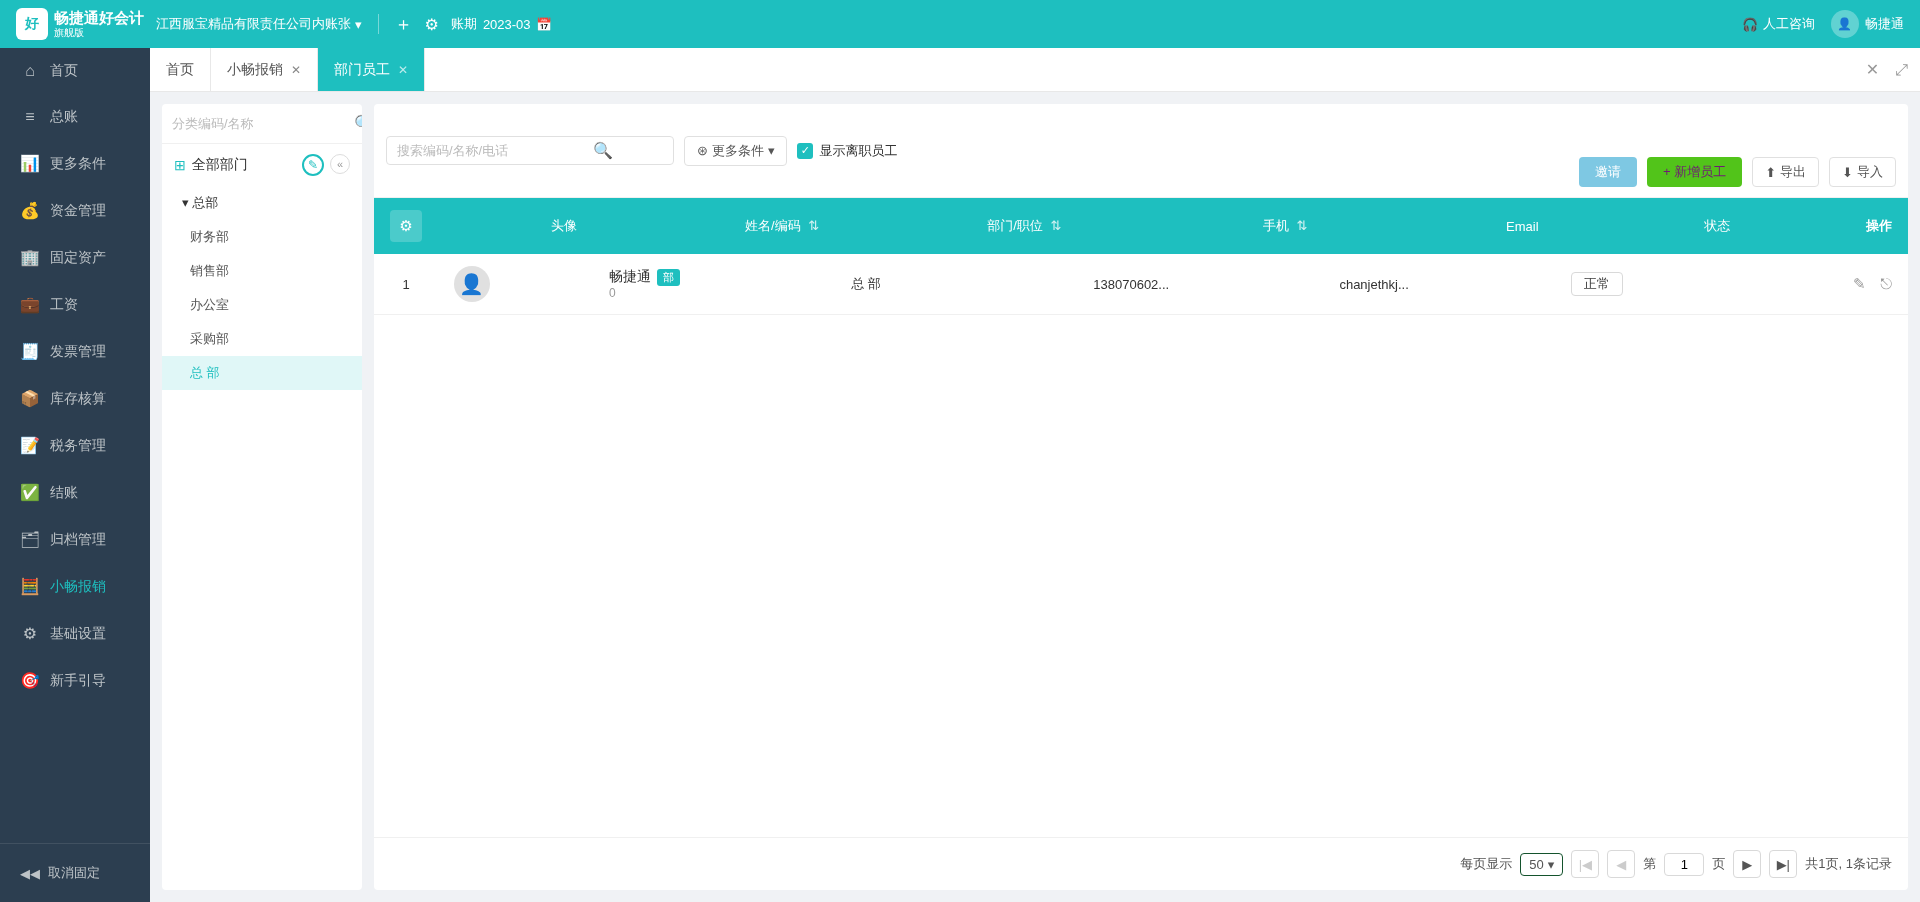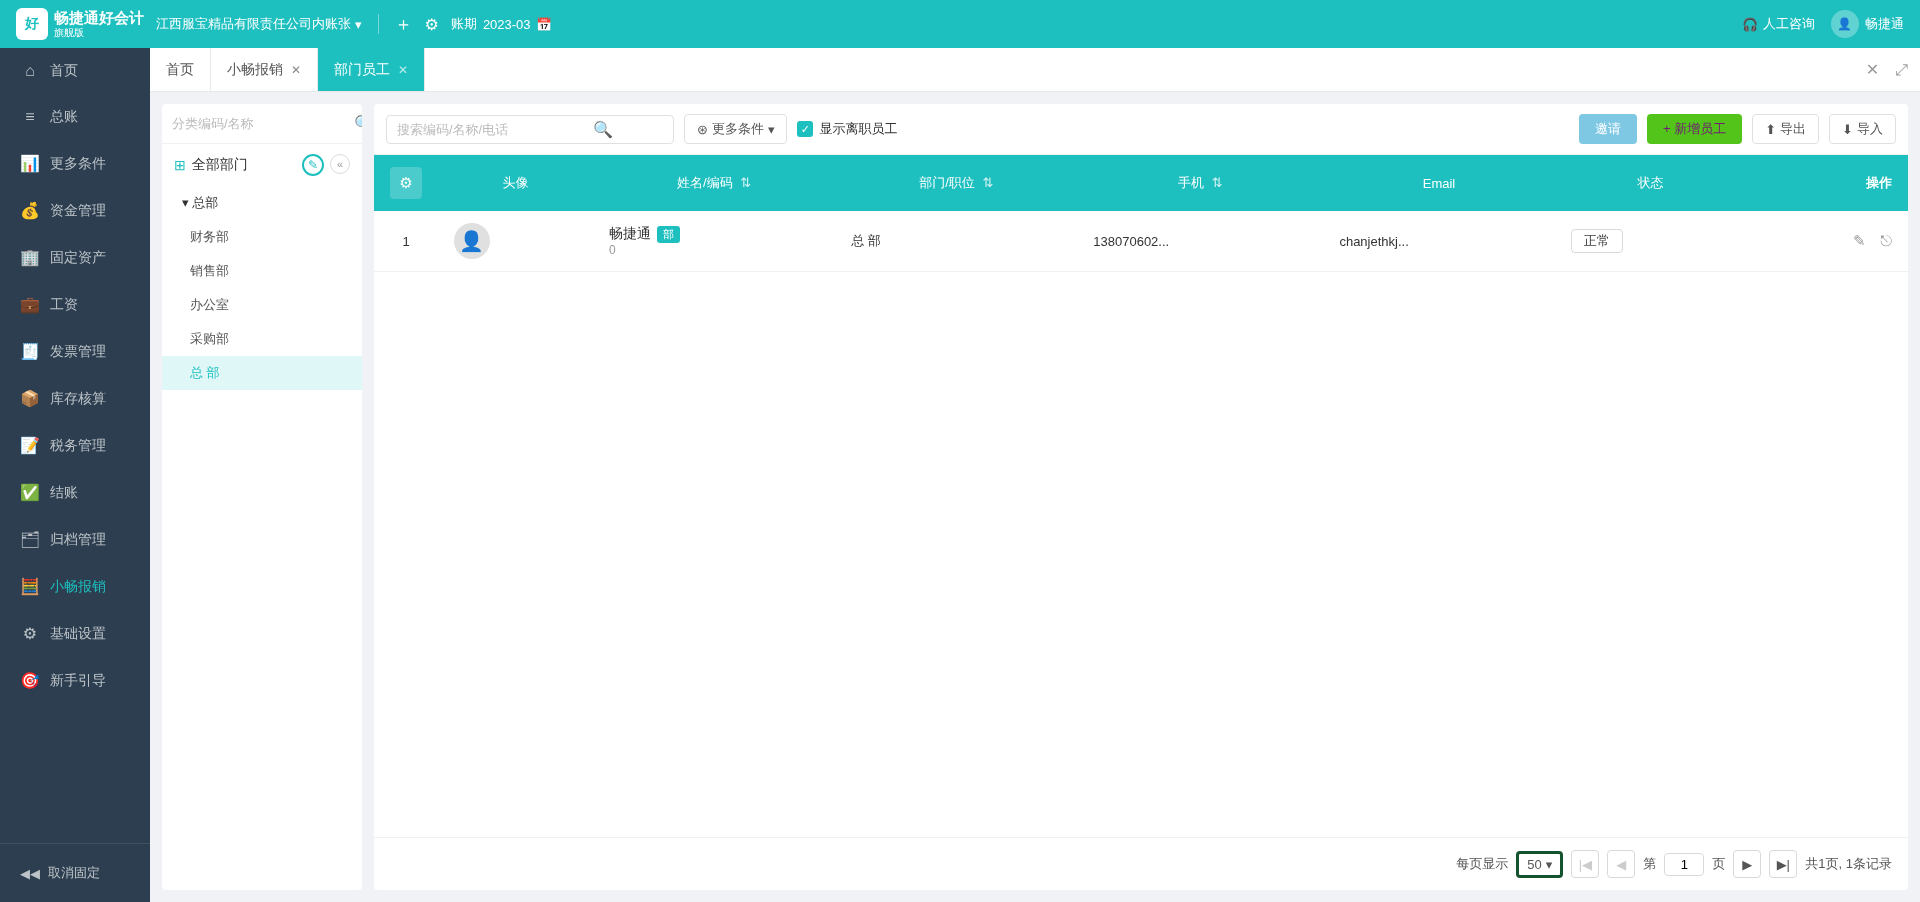--- a/index.html
+++ b/index.html
@@ -258,21 +258,21 @@
       display: flex; align-items: center; gap: 6px;
       font-size: 13px; color: #333; cursor: pointer;
     }
     .checkbox-teal {
       width: 16px; height: 16px;
       background: #1ebfbf;
       border-radius: 3px;
       display: flex; align-items: center; justify-content: center;
       color: white; font-size: 11px; flex-shrink: 0;
     }
-    .toolbar-right { margin-left: auto; display: flex; gap: 10px; align-items: center; }
+    .toolbar-right { margin-left: auto; display: flex; gap: 10px; align-items: center; margin-top: 43px; }
     .btn-invite {
       background: #7ec8e3;
       color: white;
       border: none;
       border-radius: 4px;
       padding: 6px 16px;
       font-size: 13px;
       cursor: pointer;
     }
     .btn-add-emp {
@@ -297,21 +297,21 @@
 
     
     .emp-table { flex: 1; overflow-y: auto; }
     table { width: 100%; border-collapse: collapse; }
     thead tr { background: #1ebfbf; }
     thead th {
       color: white;
       font-size: 13px;
       font-weight: normal;
       padding: 12px 16px;
-      text-align: center;
+      text-align: right;
       white-space: nowrap;
     }
     thead th.center { text-align: center; }
     thead th .sort-icon { margin-left: 4px; opacity: 0.8; }
     tbody tr { border-bottom: 1px solid #f0f0f0; }
     tbody td { padding: 12px 16px; font-size: 13px; color: #333; vertical-align: middle; }
     tbody td.center { text-align: center; }
 
     .emp-avatar {
       width: 36px; height: 36px;
@@ -351,21 +351,21 @@
       align-items: center;
       justify-content: flex-end;
       gap: 8px;
       border-top: 1px solid #f0f0f0;
       font-size: 13px;
       color: #555;
       flex-shrink: 0;
     }
     .page-size-select {
       display: flex; align-items: center; gap: 4px;
-      border: 3px solid #14532d;
+      border: 1px solid #14532d;
       border-radius: 4px;
       padding: 3px 8px;
       cursor: pointer;
       font-size: 13px;
     }
     .page-btn {
       width: 28px; height: 28px;
       border: 1px solid #d9d9d9;
       border-radius: 4px;
       display: flex; align-items: center; justify-content: center;

